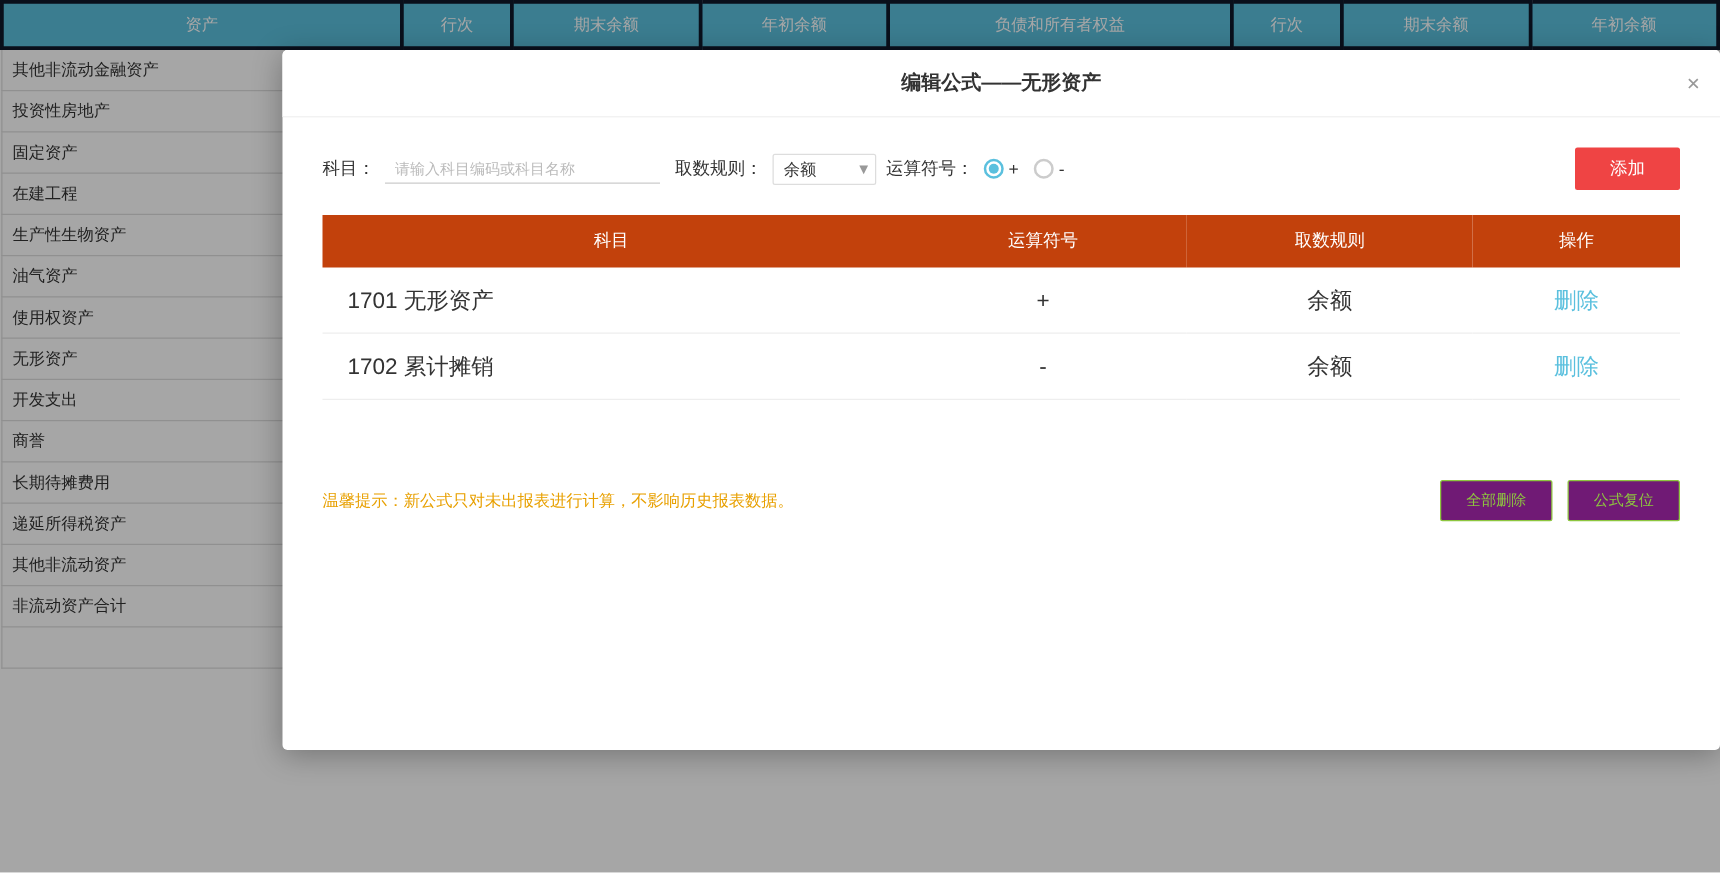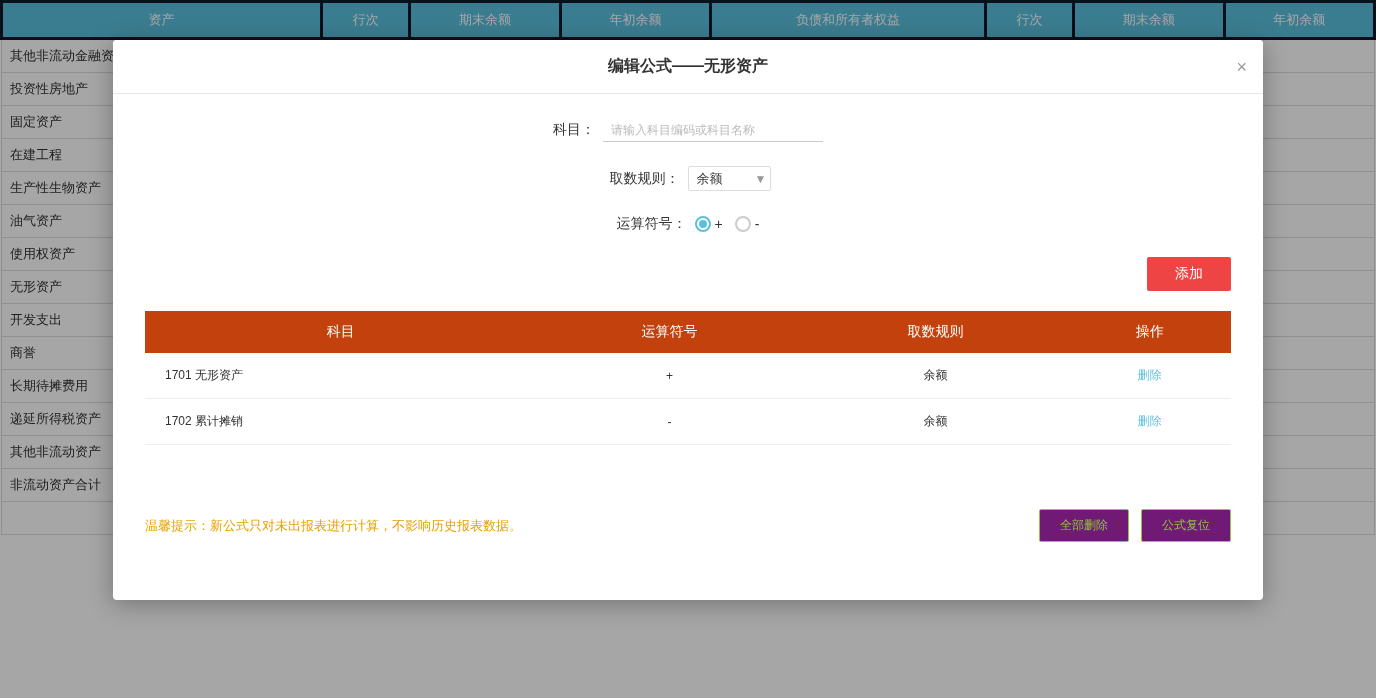--- a/index.html
+++ b/index.html
@@ -50,21 +50,21 @@
 
     
     .overlay {
       position: absolute;
       top: 0; left: 0;
       width: 1376px;
       height: 698px;
       background: rgba(0,0,0,0.35);
       display: flex;
       align-items: flex-start;
-      justify-content: center;
+      justify-content: flex-end;
       padding-top: 40px;
     }
 
     
     .modal {
       background: #fff;
       border-radius: 4px;
       width: 1150px;
       min-height: 560px;
       box-shadow: 0 4px 24px rgba(0,0,0,0.3);
@@ -99,23 +99,22 @@
     }
 
     .modal-body {
       padding: 24px 32px;
     }
 
     
     .form-row {
       display: flex;
       align-items: center;
-      gap: 24px;
+      gap: 12px;
       margin-bottom: 20px;
-      flex-direction: column;
     }
 
     .form-field {
       display: flex;
       align-items: center;
       gap: 8px;
     }
 
     .form-label {
       color: #333;
@@ -231,21 +230,21 @@
       padding: 12px 8px;
       font-weight: normal;
       font-size: 14px;
     }
 
     .data-table tbody tr td {
       text-align: center;
       padding: 14px 8px;
       border-bottom: 1px solid #eee;
       color: #333;
-      font-size: 12px;
+      font-size: 18px;
     }
 
     .data-table tbody tr td:first-child {
       text-align: left;
       padding-left: 20px;
     }
 
     .delete-link {
       color: #5bc0de;
       cursor: pointer;

